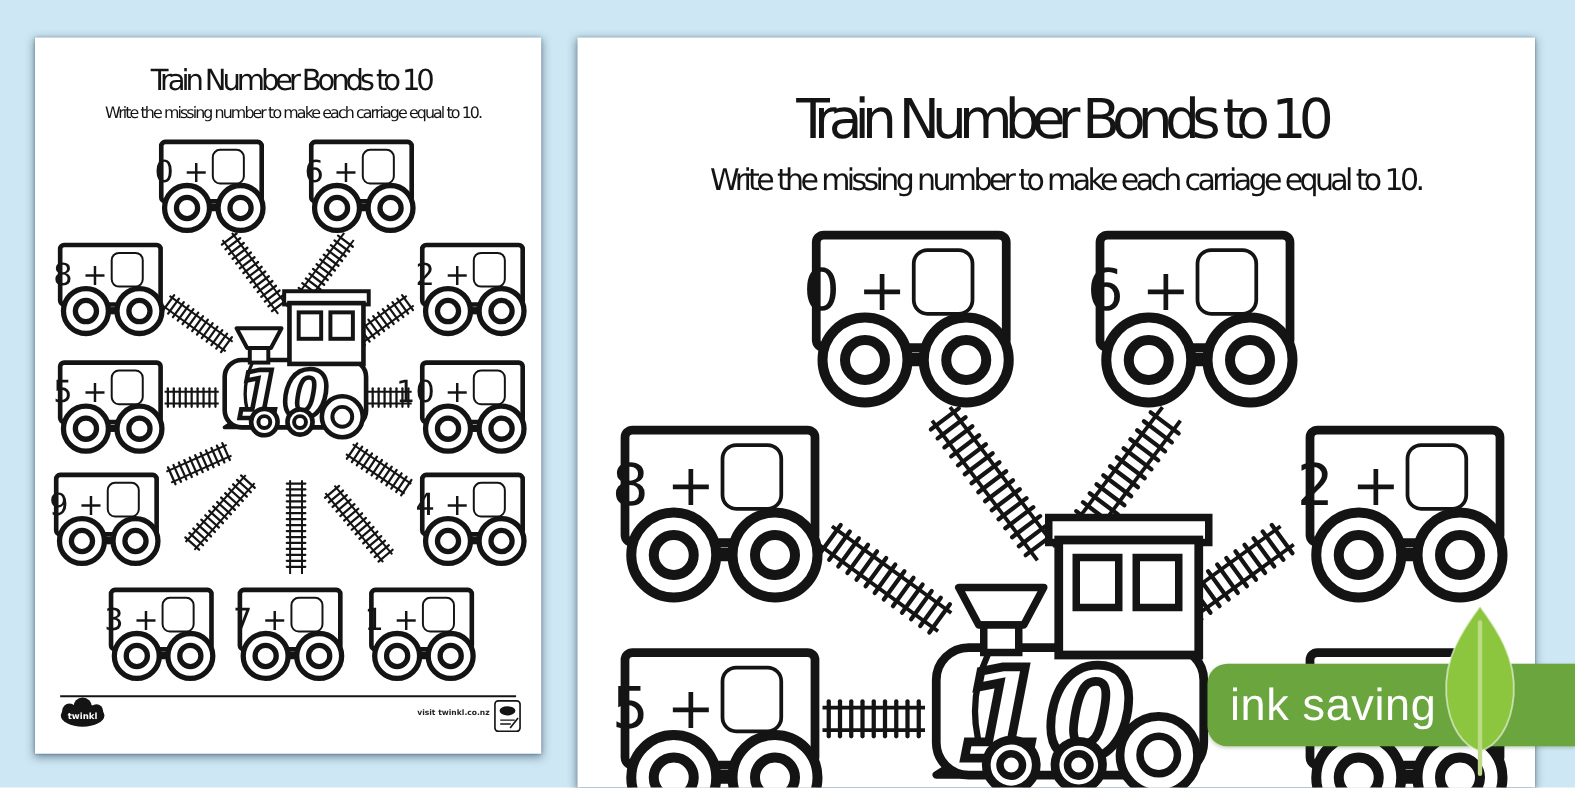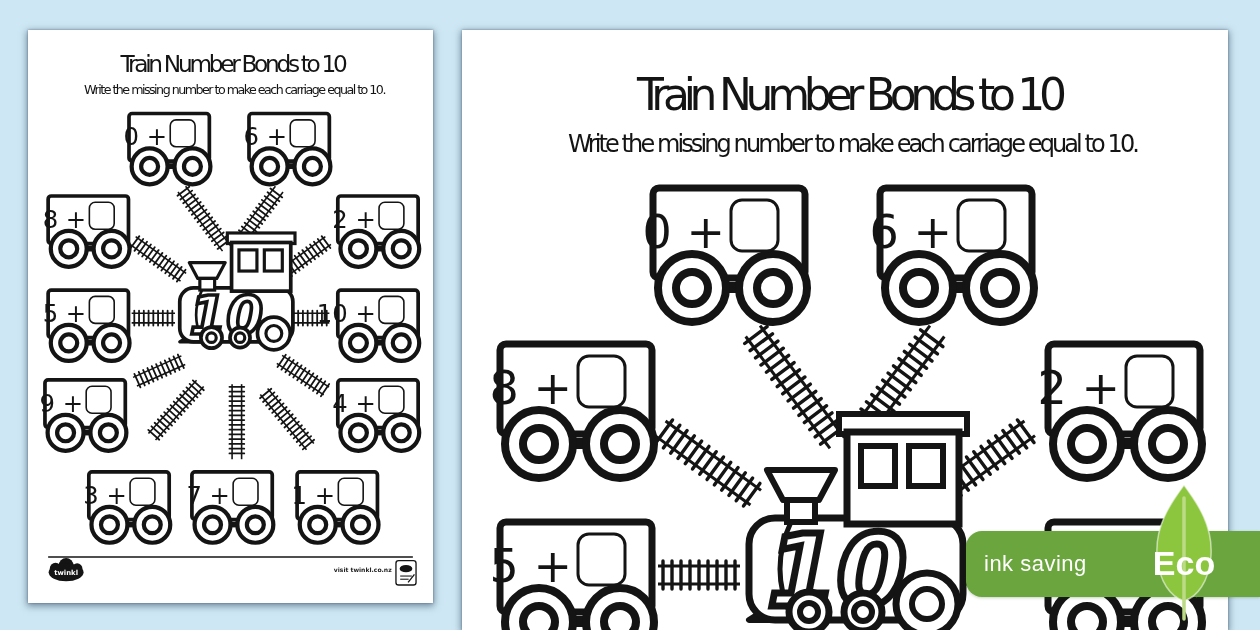--- a/index.html
+++ b/index.html
@@ -18,21 +18,21 @@
   
   .badge{position:absolute;left:966px;top:480px;width:294px;height:144px;z-index:10;}
   .badge .banner{
     position:absolute;left:0;top:51px;right:0;height:66px;
     border-radius:16px 0 0 16px;
     box-shadow:0 1px 3px rgba(40,80,20,.25);
   }
   .badge .banner .ink-label{
     position:absolute;left:18px;top:0;height:66px;line-height:66px;
     font-family:"Liberation Sans","DejaVu Sans",sans-serif;
-    font-size:22px;font-weight:400;letter-spacing:.5px;
+    font-size:36px;font-weight:400;letter-spacing:.5px;
   }
   .badge .leaf{position:absolute;left:180px;top:0;width:76px;height:144px;}
   .badge .eco-label{
     position:absolute;left:182px;top:51px;width:72px;height:66px;line-height:64px;
     text-align:center;font-family:"Liberation Sans","DejaVu Sans",sans-serif;
     font-size:34px;font-weight:700;
   }
 </style>
 </head>
 <body style="background: rgb(206, 231, 244);">
@@ -722,16 +722,15 @@
   </div>
 
   <div class="badge">
     <div class="banner" id="badge-banner" style="background: rgb(106, 165, 62);">
       <span class="ink-label" id="badge-ink" style="color: rgb(255, 255, 255);">ink saving</span>
     </div>
     <svg class="leaf" viewBox="0 0 76 144">
       <path id="leaf-shape" d="M38,5 C52,24 67,46 65,76 C63,102 51,117 38,121 C25,117 13,102 11,76 C9,46 24,24 38,5 Z" stroke="rgba(255,255,255,0.55)" stroke-width="1.5" fill="#8cc63f"></path>
       <line id="leaf-stem" x1="38" y1="18" x2="38" y2="139" stroke-width="3.5" stroke-linecap="round" stroke="#bdda86"></line>
     </svg>
-    <div class="eco-label" id="badge-eco" style="color: rgb(255, 255, 255);">Eco</div>
   </div>
 
 </div>
 
 </body></html>

